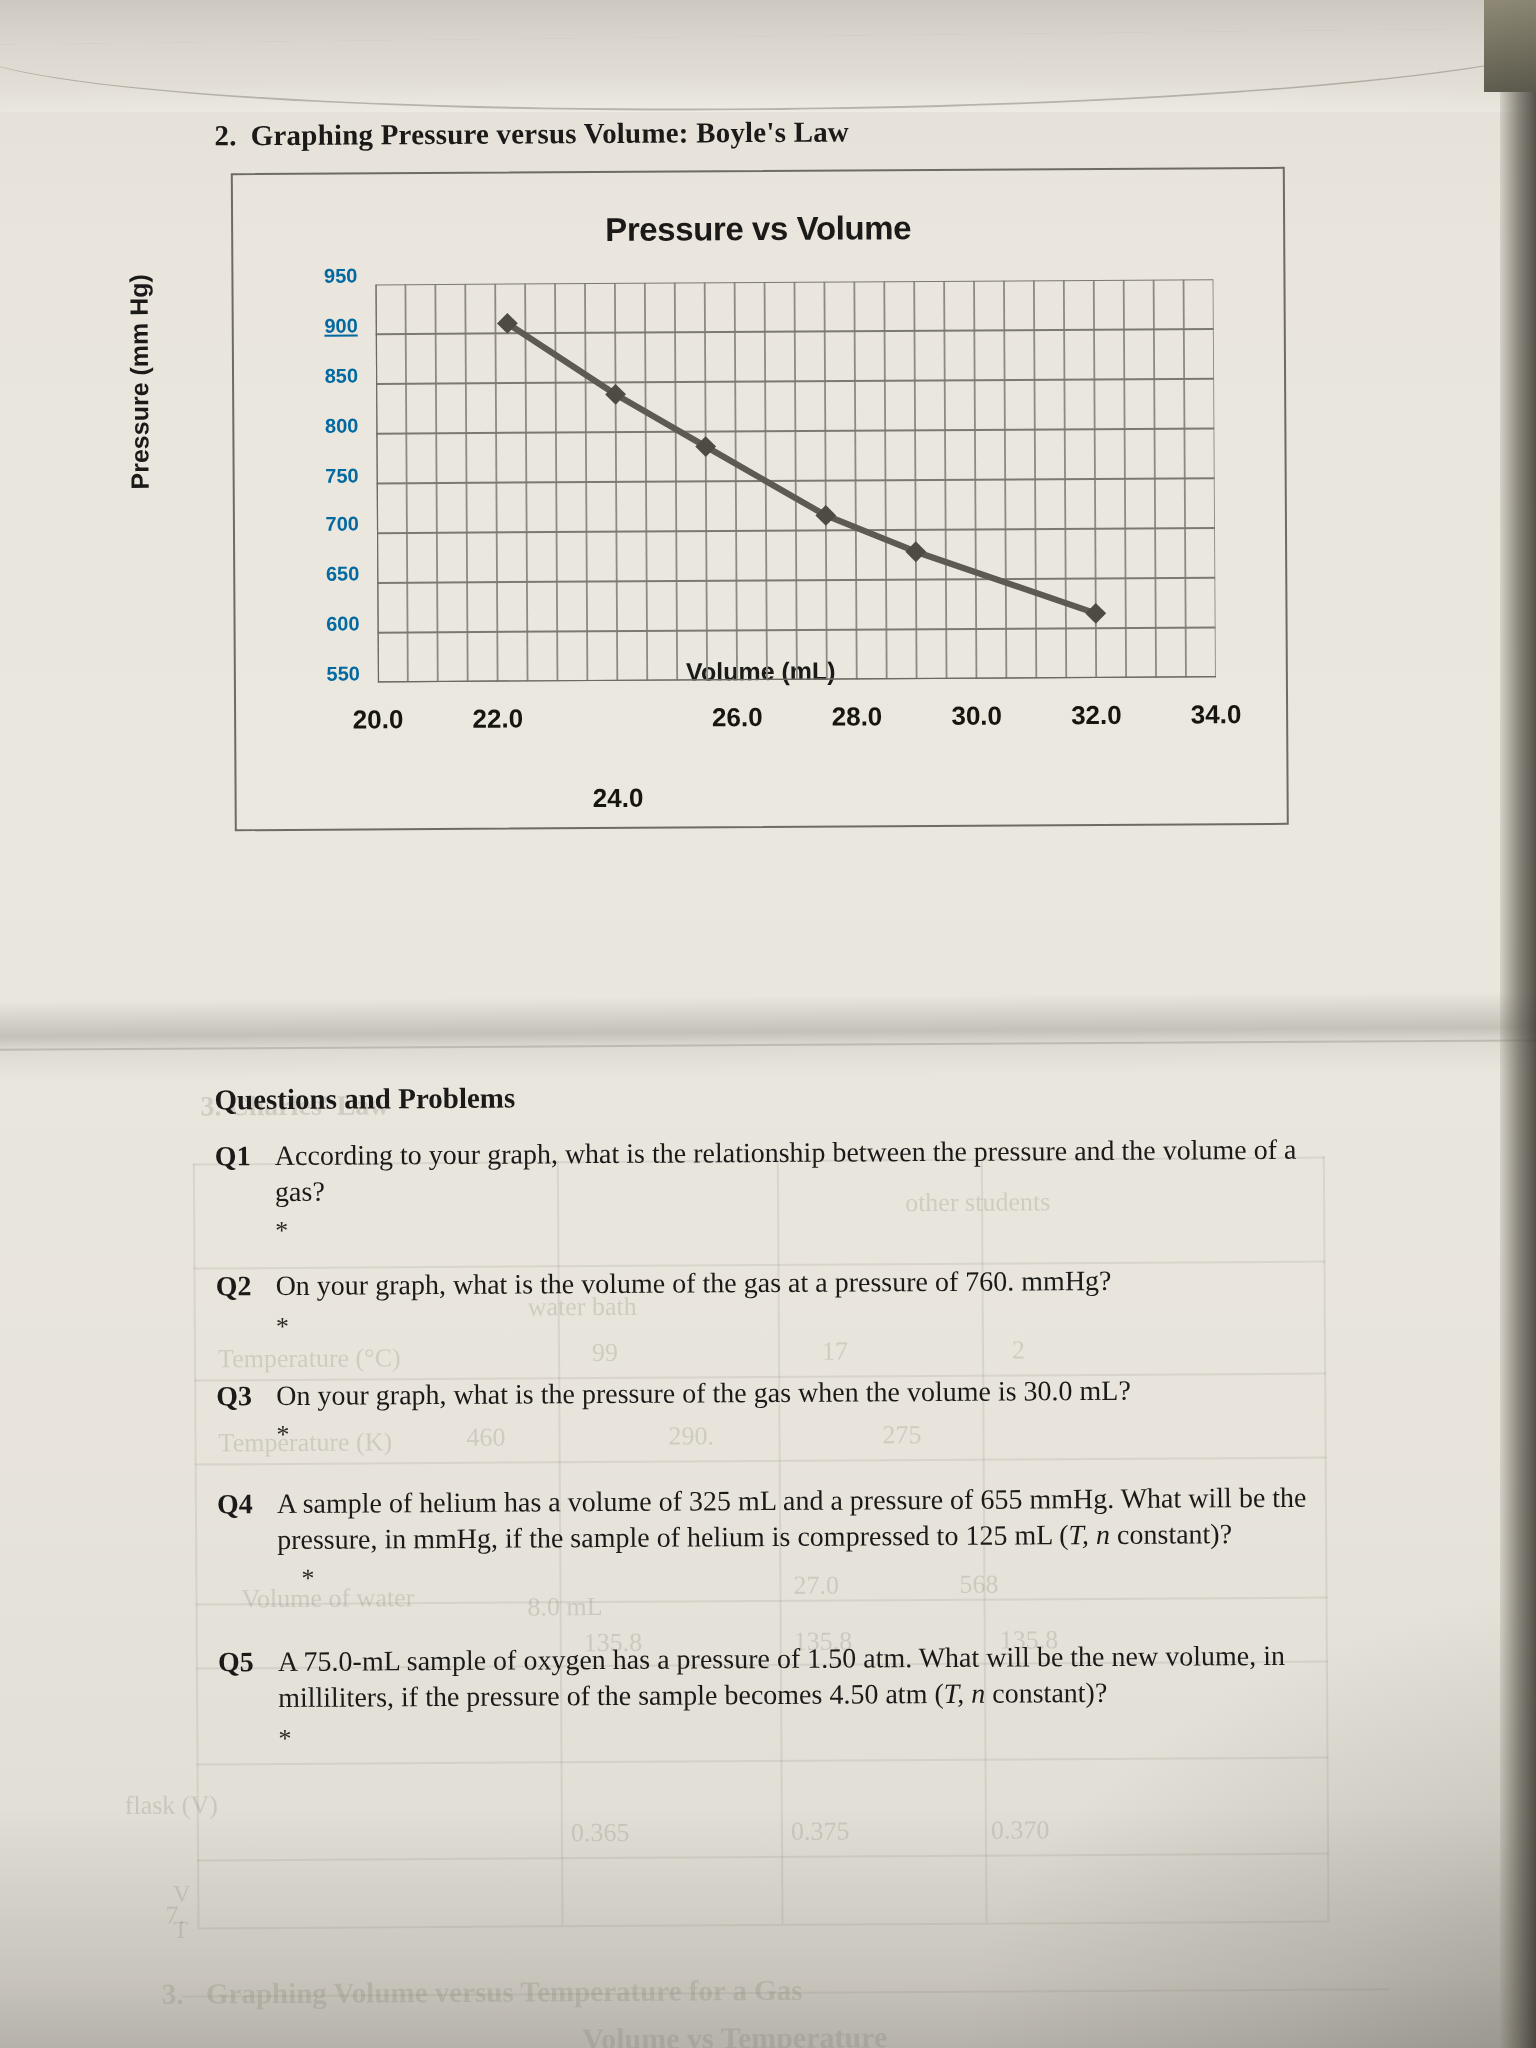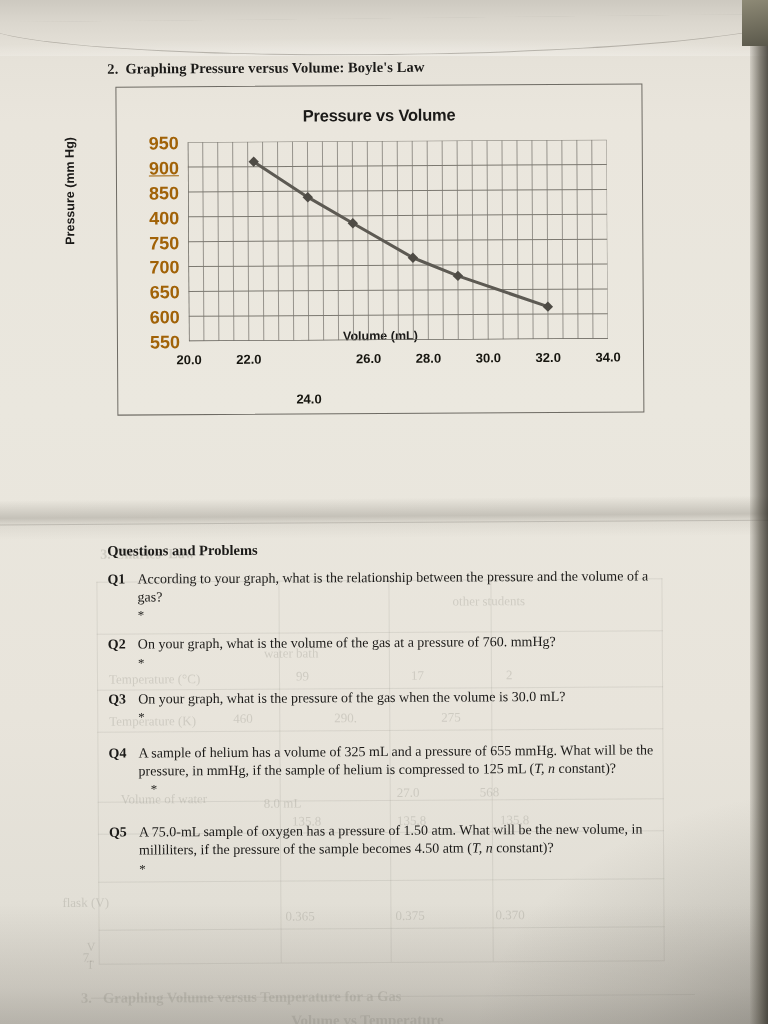--- a/index.html
+++ b/index.html
@@ -170,23 +170,23 @@
     font-weight: bold;
     color: #1b1a18;
   }
 
   .ytick-label {
     position: absolute;
     right: 0;
     width: 46px;
     text-align: right;
     font-family: "Liberation Sans", sans-serif;
-    font-size: 18px;
-    font-weight: bold;
-    color: #a16207;
+    font-size: 10px;
+    font-weight: bold;
+    color: #0369a1;
   }
   .xtick-label {
     position: absolute;
     top: 0;
     width: 60px;
     margin-left: -30px;
     text-align: center;
     font-family: "Liberation Sans", sans-serif;
     font-size: 13px;
     font-weight: bold;
@@ -400,21 +400,21 @@
             <polygon points="359.1428571428571,161.4625 364.3428571428571,166.6625 359.1428571428571,171.86249999999998 353.9428571428571,166.6625"></polygon>
           </g>
       </svg>
 
       <div id="ytick-labels">
           <div class="ytick-label" style="top: 190px; right: 428px;">550</div>
           <div class="ytick-label" style="top: 165.125px; right: 428px;">600</div>
           <div class="ytick-label" style="top: 140.25px; right: 428px;">650</div>
           <div class="ytick-label" style="top: 115.375px; right: 428px;">700</div>
           <div class="ytick-label" style="top: 90.5px; right: 428px;">750</div>
-          <div class="ytick-label" style="top: 65.625px; right: 428px;">400</div>
+          <div class="ytick-label" style="top: 65.625px; right: 428px;">800</div>
           <div class="ytick-label" style="top: 40.75px; right: 428px;">850</div>
           <div class="ytick-label" style="top: 15.875px; right: 428px; text-decoration: underline;">900</div>
           <div class="ytick-label" style="top: -9px; right: 428px;">950</div>
         </div>
       <div id="xtick-labels">
           <div class="xtick-label" style="left: 0px; top: 210px;">20.0</div>
           <div class="xtick-label" style="left: 59.8571px; top: 210px;">22.0</div>
           <div class="xtick-label" style="left: 119.714px; top: 210px; margin-top: 40px;">24.0</div>
           <div class="xtick-label" style="left: 179.571px; top: 210px;">26.0</div>
           <div class="xtick-label" style="left: 239.429px; top: 210px;">28.0</div>

